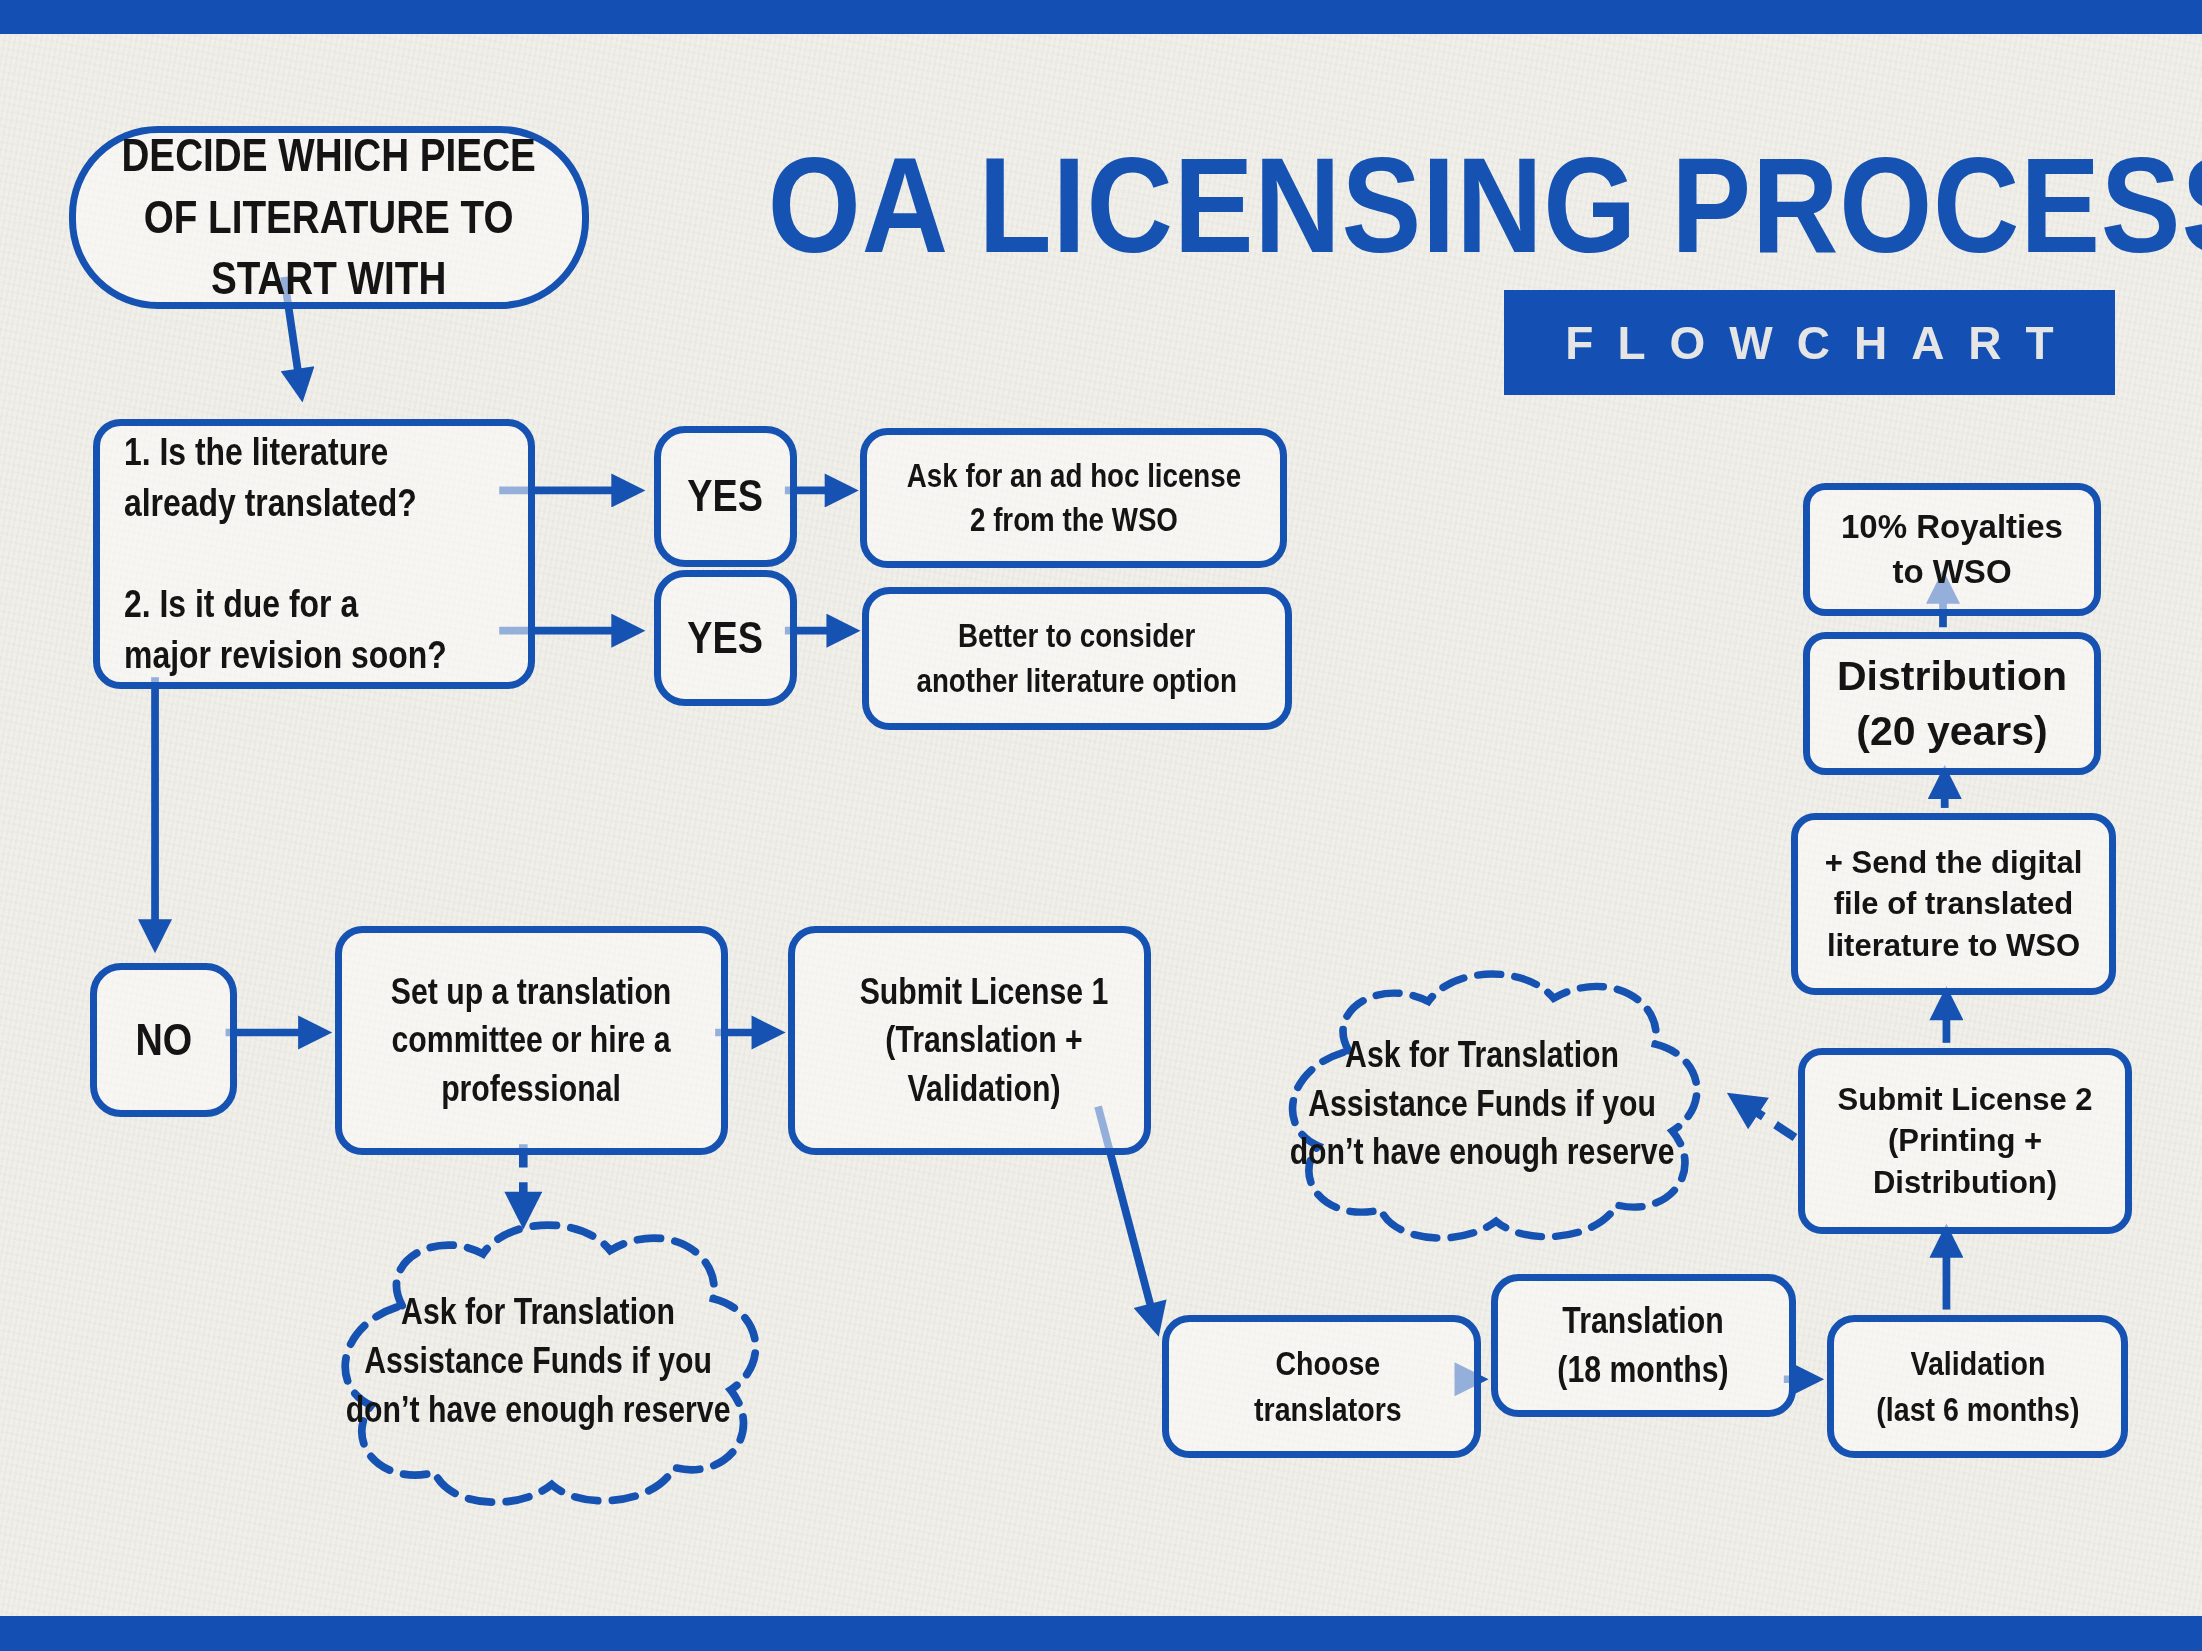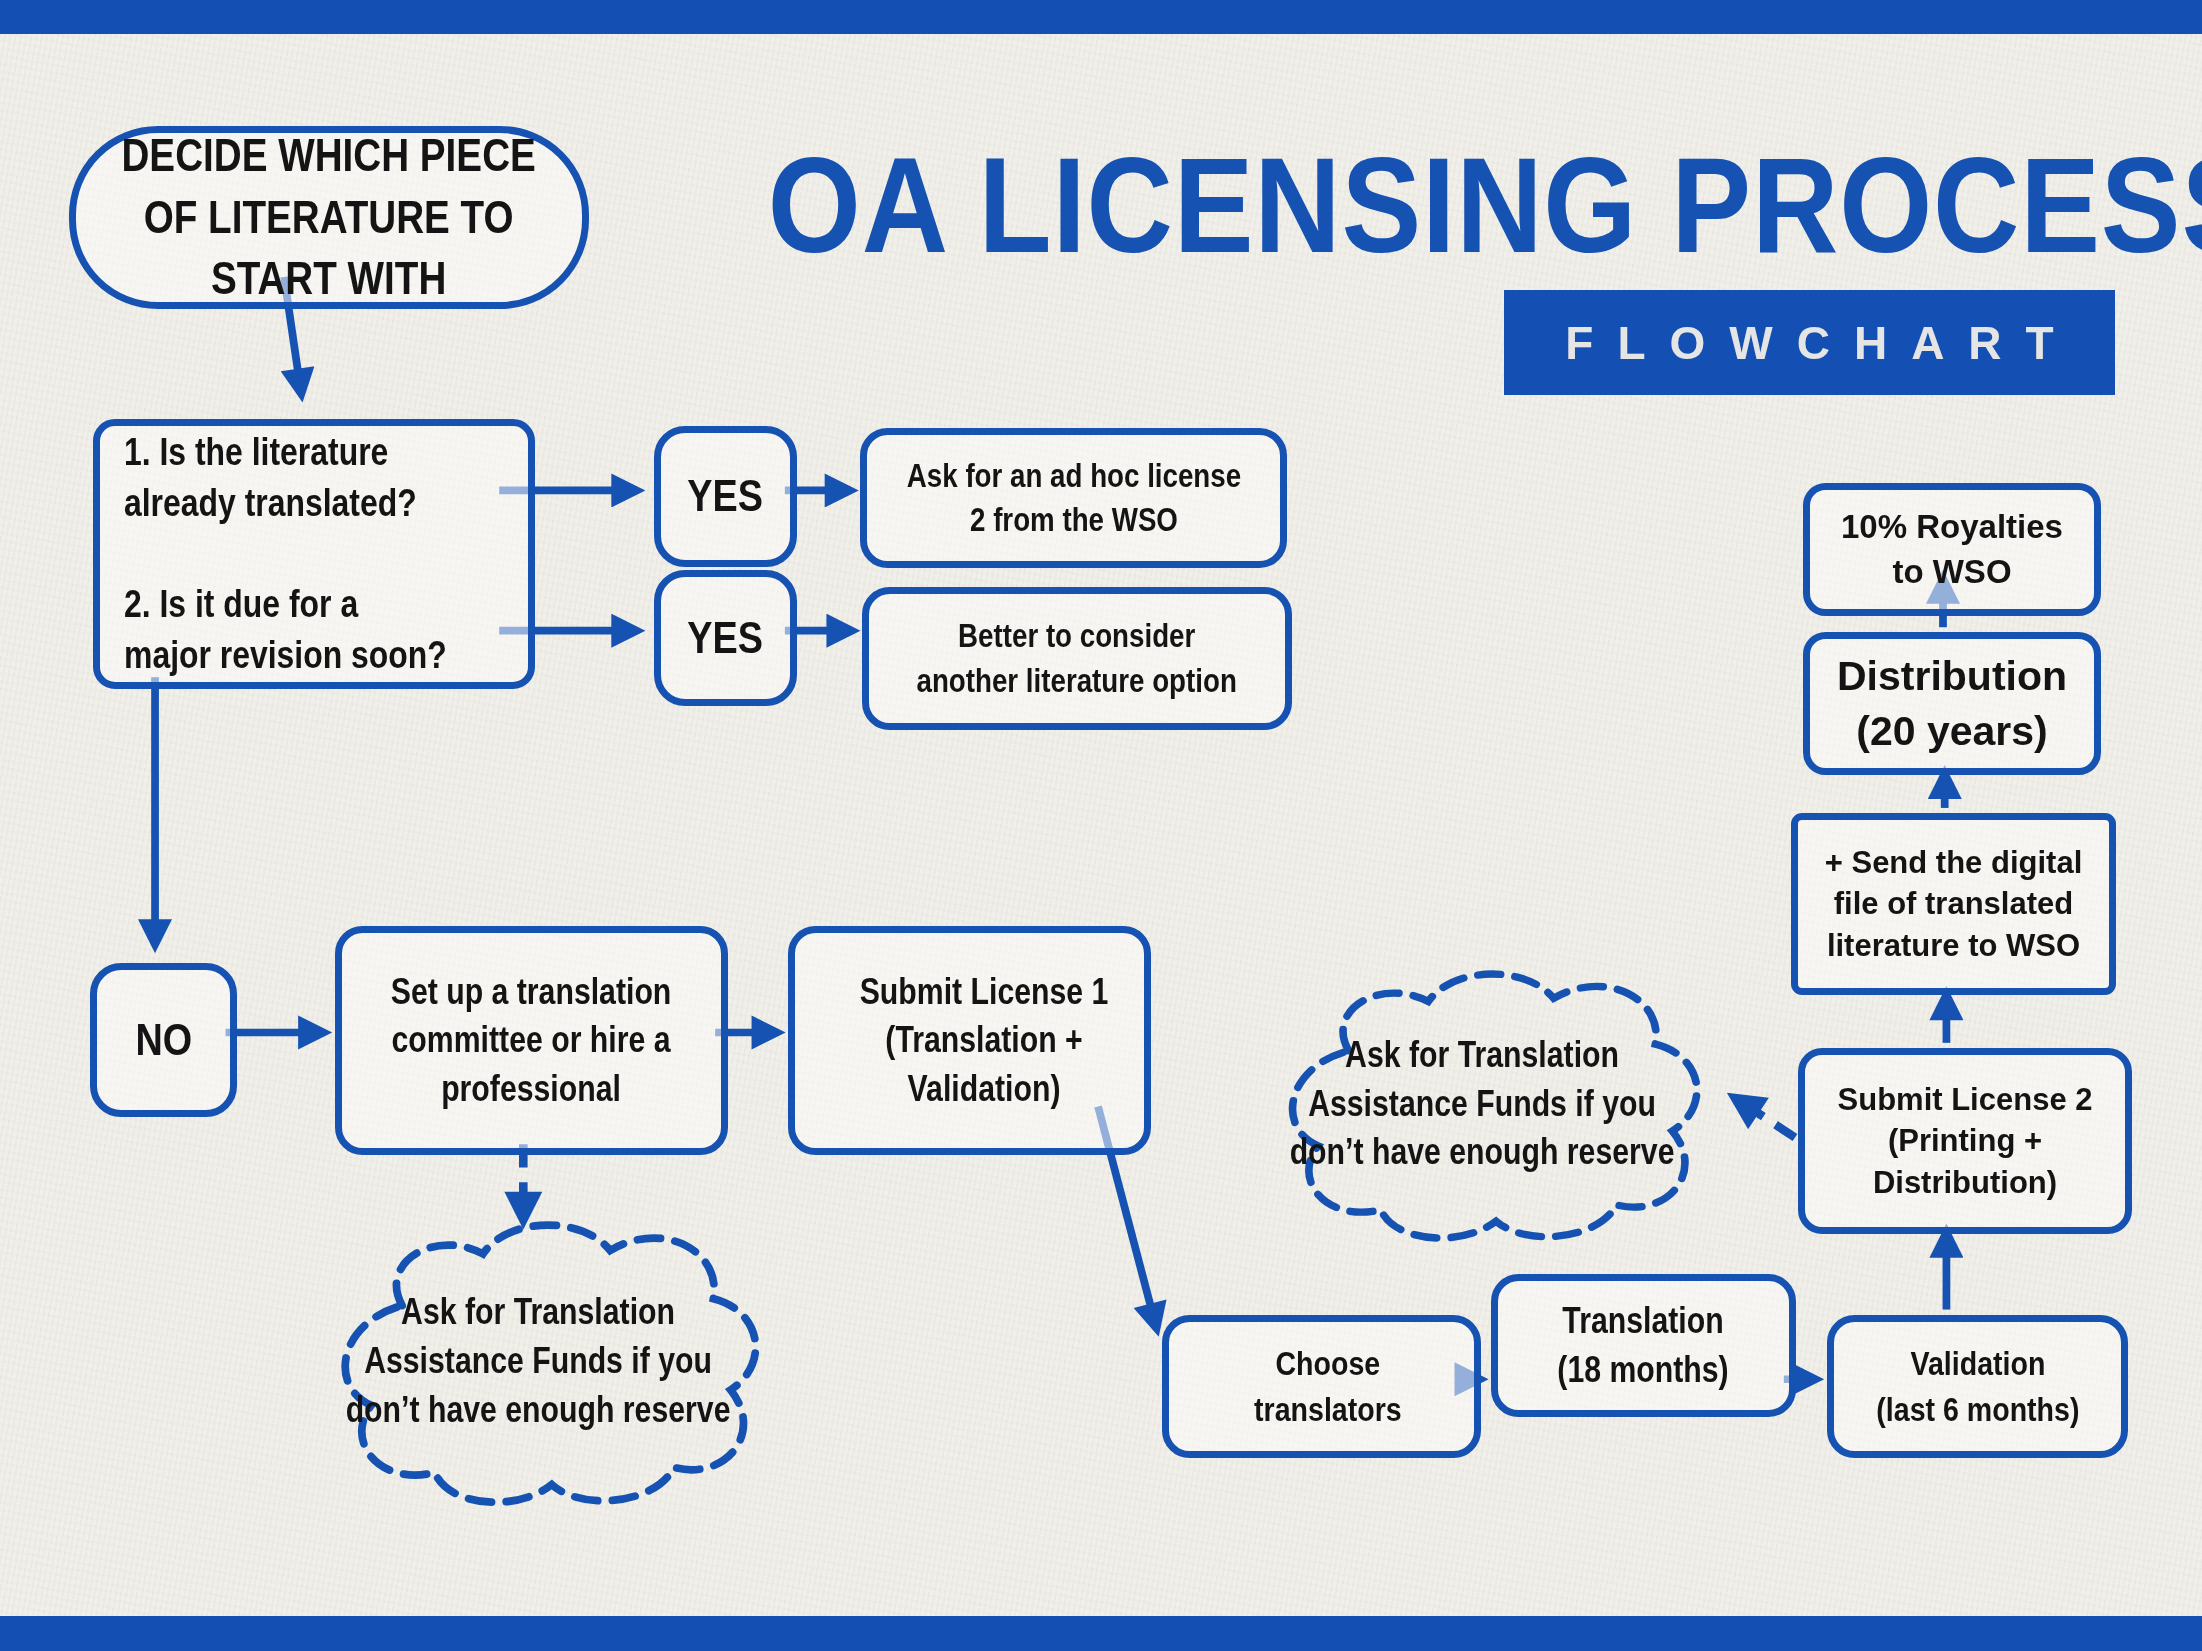--- a/index.html
+++ b/index.html
@@ -29,21 +29,21 @@
     white-space:nowrap;
   }
   .node{
     position:absolute; border:7.7px solid var(--blue); border-radius:27.5px;
     background:rgba(253,252,249,0.55);
     display:flex; align-items:center; justify-content:center;
     text-align:center; font-weight:bold; color:var(--ink);
   }
   .node .txt{white-space:nowrap; line-height:1.34;}
   .cond > .txt{transform:scaleX(0.84);}
-  .left{justify-content:flex-start; text-align:left; padding-left:24px;border-radius:22px;}
+  .left{justify-content:flex-start; text-align:left; padding-left:24px;}
   .left > .txt{transform-origin:left center;}
   .pill{border-radius:89px;margin-top:19px;}
   .cloud{
     position:absolute; display:flex; align-items:center; justify-content:center;
     text-align:center; font-weight:bold; color:var(--ink);
   }
   .cloud > svg{position:absolute; left:0; top:0; width:100%; height:100%;}
   .cloud .txt{position:relative; white-space:nowrap; line-height:1.36; transform:scaleX(0.84);}
   .arrows{position:absolute; left:0; top:0; width:2203px; height:1652px; pointer-events:none;}
   .ln {stroke:var(--blue); stroke-width:9;  fill:none;}
@@ -110,21 +110,21 @@
   </div>
 
   <div class="node" style="left:1803px; top:447px; width:284px; height:119px; font-size:33px; border-radius:22.4px;margin-top:36px;">
     <div class="txt">10% Royalties<br>to WSO</div>
   </div>
 
   <div class="node" style="left:1803px; top:632px; width:284px; height:129px; font-size:41px; border-radius:22.4px;">
     <div class="txt">Distribution<br>(20 years)</div>
   </div>
 
-  <div class="node" style="left:1791px; top:813px; width:311px; height:168px; font-size:31px; border-radius:11px;">
+  <div class="node" style="left:1791px; top:813px; width:311px; height:168px; font-size:31px; border-radius:24px;">
     <div class="txt">+ Send the digital<br>file of translated<br>literature to WSO</div>
   </div>
 
   <div class="node cond" style="left:90px; top:963px; width:133px; height:140px; font-size:45px; border-radius:31px;">
     <div class="txt">NO</div>
   </div>
 
   <div class="node cond" style="left:335px; top:926px; width:379px; height:215px; font-size:36px;">
     <div class="txt">Set up a translation<br>committee or hire a<br>professional</div>
   </div>

